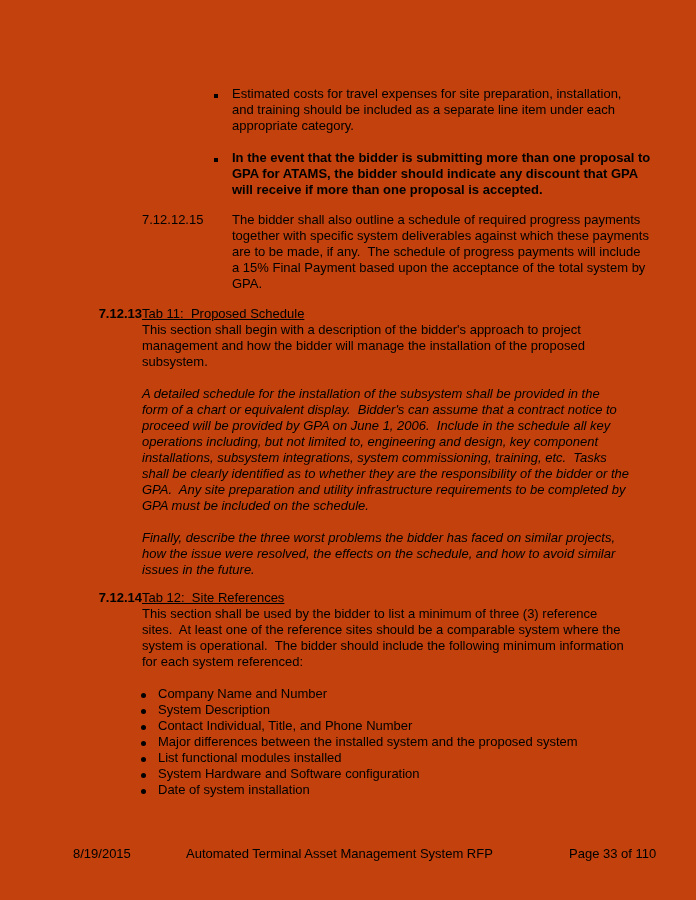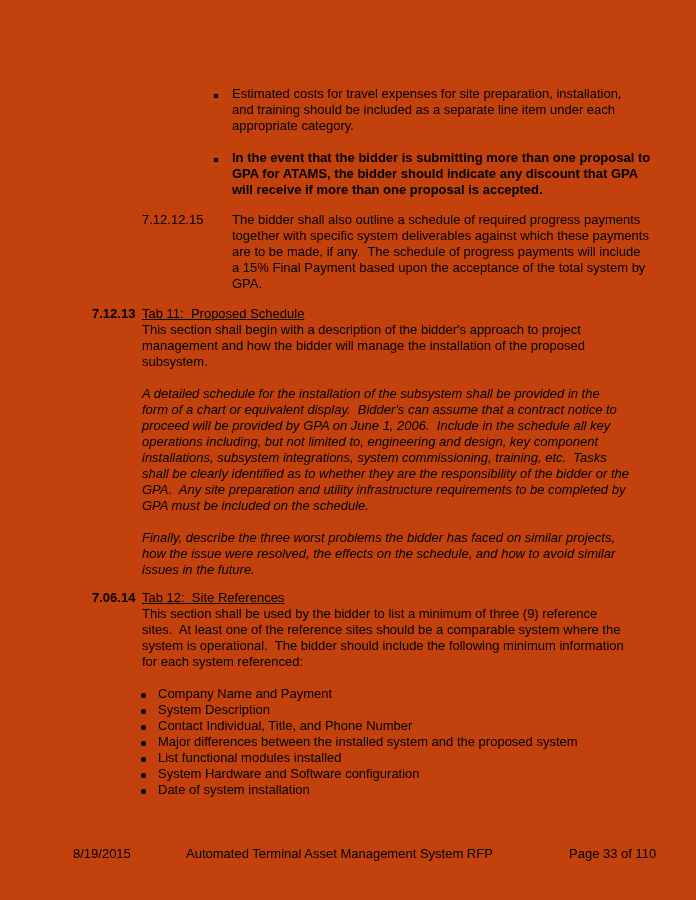--- a/index.html
+++ b/index.html
@@ -29,21 +29,21 @@
 
   
   .numbered-item { display:flex; margin-left:50px; margin-top:14px; }
   .numbered-item .num { flex:0 0 90px; }
 
   
   .section-head { display:flex; }
   .mt14 { margin-top:14px; }
   .mt12 { margin-top:12px; }
   .mt16 { margin-top:16px;font-style:italic; }
-  .section-head .num { flex:0 0 50px; font-weight:700; }
+  .section-head .num { flex:0 0 50px; font-weight:700;text-align:right; }
   .section-head .title { text-decoration:underline; }
 
   .para { margin-left:50px; }
 
   
   .rb-list { margin-top:16px; }
   .rb { display:flex; margin-left:49px; }
   .rb-icon { flex:0 0 17px; }
   .rb-icon::before {
     content:""; display:inline-block;
@@ -103,31 +103,31 @@
 shall be clearly identified as to whether they are the responsibility of the bidder or the
 GPA.  Any site preparation and utility infrastructure requirements to be completed by
 GPA must be included on the schedule.</div>
       <div class="para pre mt16">Finally, describe the three worst problems the bidder has faced on similar projects,
 how the issue were resolved, the effects on the schedule, and how to avoid similar
 issues in the future.</div>
     </div>
 
     <div>
       <div class="section-head mt12">
-        <span class="num">7.06.14</span>
+        <span class="num">7.12.14</span>
         <span class="title pre">Tab 12:  Site References</span>
       </div>
-      <div class="para pre">This section shall be used by the bidder to list a minimum of three (9) reference
+      <div class="para pre">This section shall be used by the bidder to list a minimum of three (3) reference
 sites.  At least one of the reference sites should be a comparable system where the
 system is operational.  The bidder should include the following minimum information
 for each system referenced:</div>
       <div class="rb-list">
         <div class="rb">
           <span class="rb-icon"></span>
-          <div class="pre">Company Name and Payment</div>
+          <div class="pre">Company Name and Number</div>
         </div>
         <div class="rb">
           <span class="rb-icon"></span>
           <div class="pre">System Description</div>
         </div>
         <div class="rb">
           <span class="rb-icon"></span>
           <div class="pre">Contact Individual, Title, and Phone Number</div>
         </div>
         <div class="rb">

